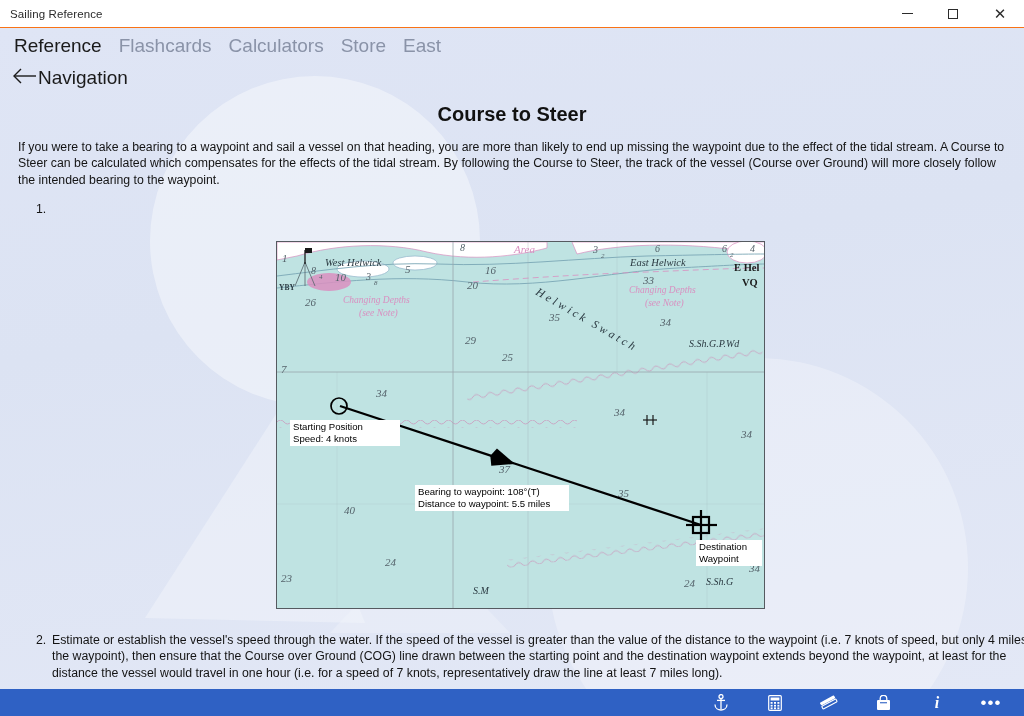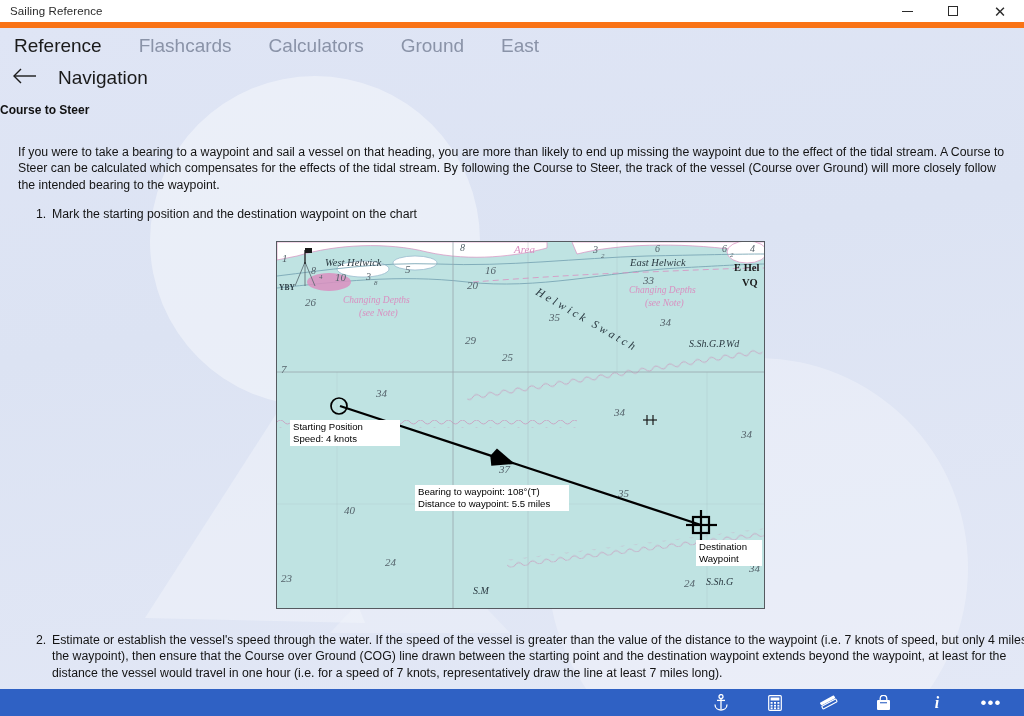--- a/index.html
+++ b/index.html
@@ -6,21 +6,21 @@
   html,body { width:1024px; height:716px; overflow:hidden; }
   body {
     font-family:"Liberation Sans", sans-serif;
     background:#dde4f4;
     position:relative;
   }
 
   
   #titlebar{
     position:absolute; left:0; top:0; width:1024px; height:28px;
-    background:#ffffff; border-bottom:6px solid #f97316;
+    background:#ffffff; border-bottom:1px solid #f97316;
     display:flex; align-items:center;
   }
   #titlebar .app-title{
     font-size:11.5px; color:#2b2b2b; padding-left:10px; letter-spacing:.1px;
   }
   #wincontrols{ margin-left:auto; display:flex; height:28px; }
   #wincontrols .wc{
     width:46px; height:28px; display:flex; align-items:center; justify-content:center;
     font-size:12px; color:#2b2b2b;
   }
@@ -42,43 +42,43 @@
   }
   .wm-c1{ left:150px; top:48px; width:330px; height:330px; }
   .wm-c2{ left:548px; top:330px; width:420px; height:420px; background:rgba(255,255,255,.28); }
   .wm-sail{
     position:absolute; pointer-events:none; opacity:.55;
   }
 
   
   #navtabs{
     position:absolute; left:0; top:0; width:1024px; height:34px;
-    display:flex; align-items:center; padding-left:12px; gap:33px;
+    display:flex; align-items:center; padding-left:12px; gap:13px;
   }
   .navtab{ font-size:19px; color:#8a93a8; line-height:1; padding:2px 2px; }
   .navtab.active{ color:#1a1a1a; }
 
   
   #backrow{
     position:absolute; left:12px; top:34px; height:30px;
-    display:flex; align-items:center; gap:20px;
+    display:flex; align-items:center; gap:0;
   }
   #backarrow{ width:26px; height:20px; position:relative; }
   #backarrow svg{ display:block; }
   #sectiontitle{ font-size:19px; color:#1a1a1a; line-height:1; }
 
   
   #article{ position:absolute; left:0; top:66px; width:1024px; }
   #pagetitle{
-    text-align:left; font-size:12px; font-weight:bold; color:#111;
+    text-align:center; font-size:20px; font-weight:bold; color:#111;
     margin-top:9px;
   }
   #intro{
     font-size:12.3px; color:#141414; line-height:16.4px;
-    margin:27px 18px 0 18px; text-align:left;
+    margin:13px 18px 0 18px; text-align:left;
   }
   ol.steps{ list-style:none; margin:0; padding:0; }
   ol.steps li{
     font-size:12.3px; color:#141414; line-height:16.4px;
     padding-left:34px; position:relative; margin-top:13px;
   }
   ol.steps li .num{ position:absolute; left:18px; top:0; }
   #step1{ margin:0 18px; }
   #steps23{ margin:0 18px; }
 
@@ -130,41 +130,40 @@
   <div class="wm-circle wm-c2"></div>
   <svg class="wm-sail" style="left:120px;top:340px;width:420px;height:300px;" viewBox="0 0 420 300">
     <polygon points="160,40 245,255 25,250" fill="#ffffff" opacity="0.55"></polygon>
     <polygon points="300,170 390,265 210,265" fill="#ffffff" opacity="0.38"></polygon>
   </svg>
 
   <div id="navtabs">
     <div class="navtab active">Reference</div>
     <div class="navtab">Flashcards</div>
     <div class="navtab">Calculators</div>
-    <div class="navtab">Ground</div>
+    <div class="navtab">Store</div>
     <div class="navtab">East</div>
   </div>
 
   <div id="backrow">
     <div id="backarrow">
       <svg width="26" height="18" viewBox="0 0 26 18">
         <line x1="2" y1="9" x2="24" y2="9" stroke="#1a1a1a" stroke-width="1.4"></line>
         <polyline points="9,2 2,9 9,16" fill="none" stroke="#1a1a1a" stroke-width="1.4"></polyline>
       </svg>
     </div>
     <div id="sectiontitle">Navigation</div>
   </div>
 
   <div id="article">
     <div id="pagetitle">Course to Steer</div>
     <div id="intro">If you were to take a bearing to a waypoint and sail a vessel on that heading, you are more than likely to end up missing the waypoint due to the effect of the tidal stream. A Course to Steer can be calculated which compensates for the effects of the tidal stream. By following the Course to Steer, the track of the vessel (Course over Ground) will more closely follow the intended bearing to the waypoint.</div>
     <ol class="steps" id="step1">
       <li>
         <span class="num">1.</span>
-        <span>Mark the starting position and the destination waypoint on the chart</span>
       </li>
     </ol>
   </div>
 
   <div id="chartwrap">
     <svg id="chartsvg" viewBox="0 0 489 368">
       <defs>
         <pattern id="wavy" width="14" height="8" patternUnits="userSpaceOnUse">
           <path d="M0 4 q3.5 -4 7 0 q3.5 4 7 0" fill="none" stroke="#c8a7c4" stroke-width="1"></path>
         </pattern>

